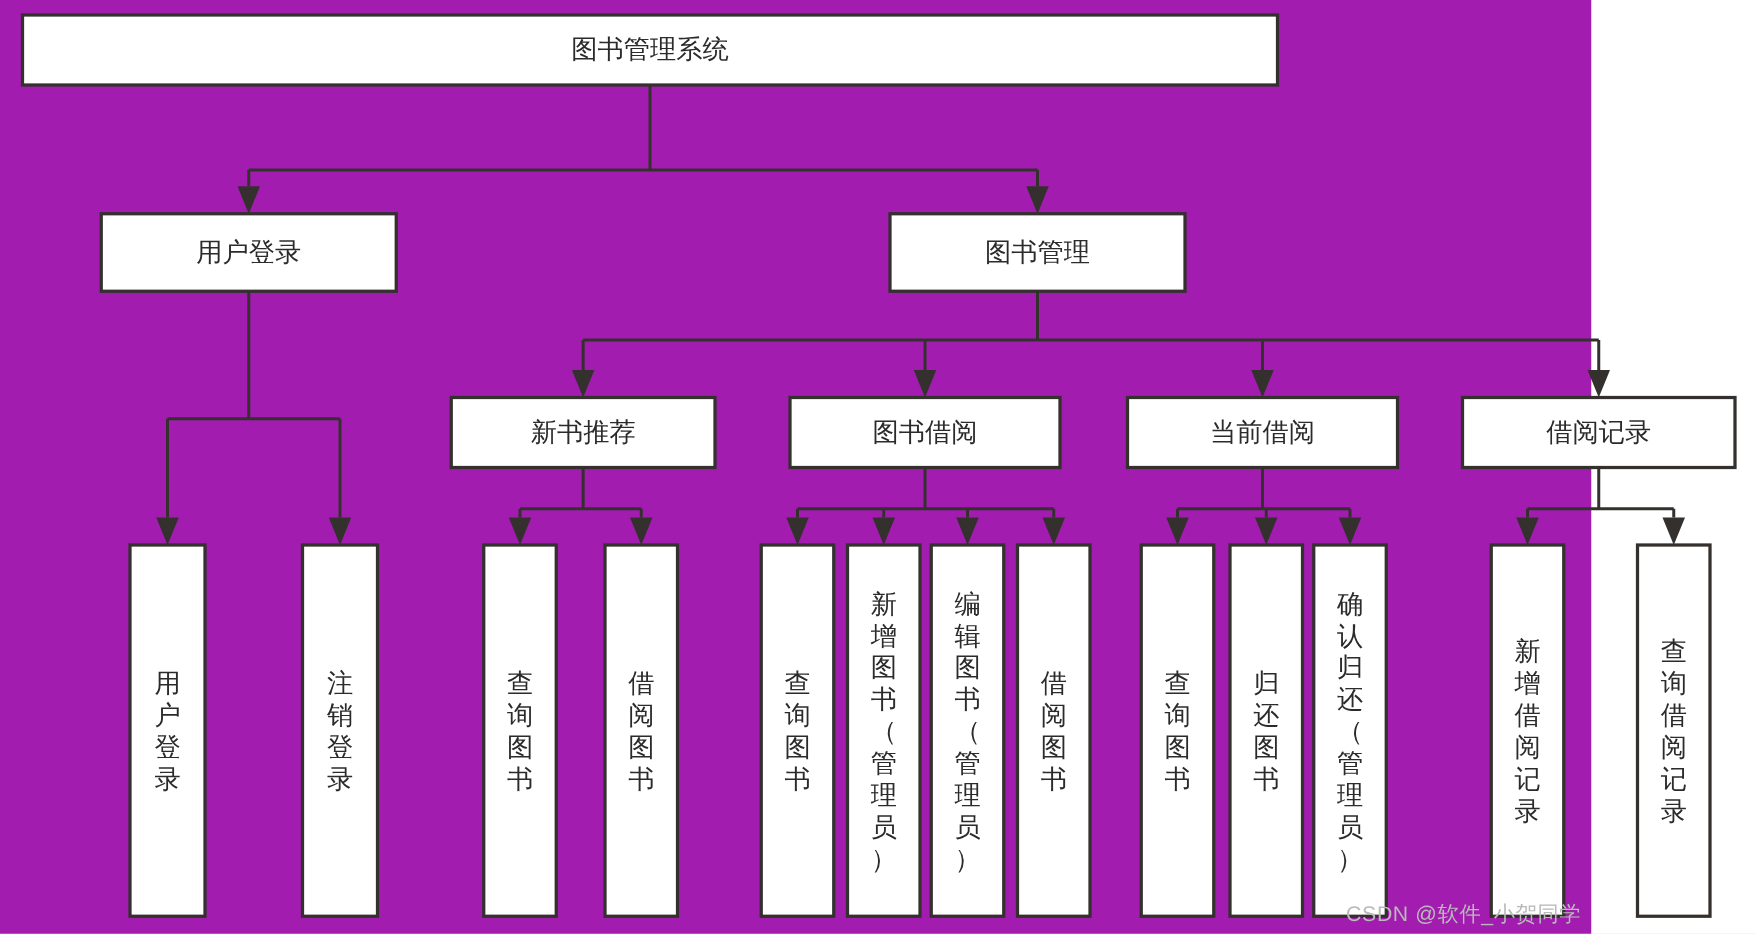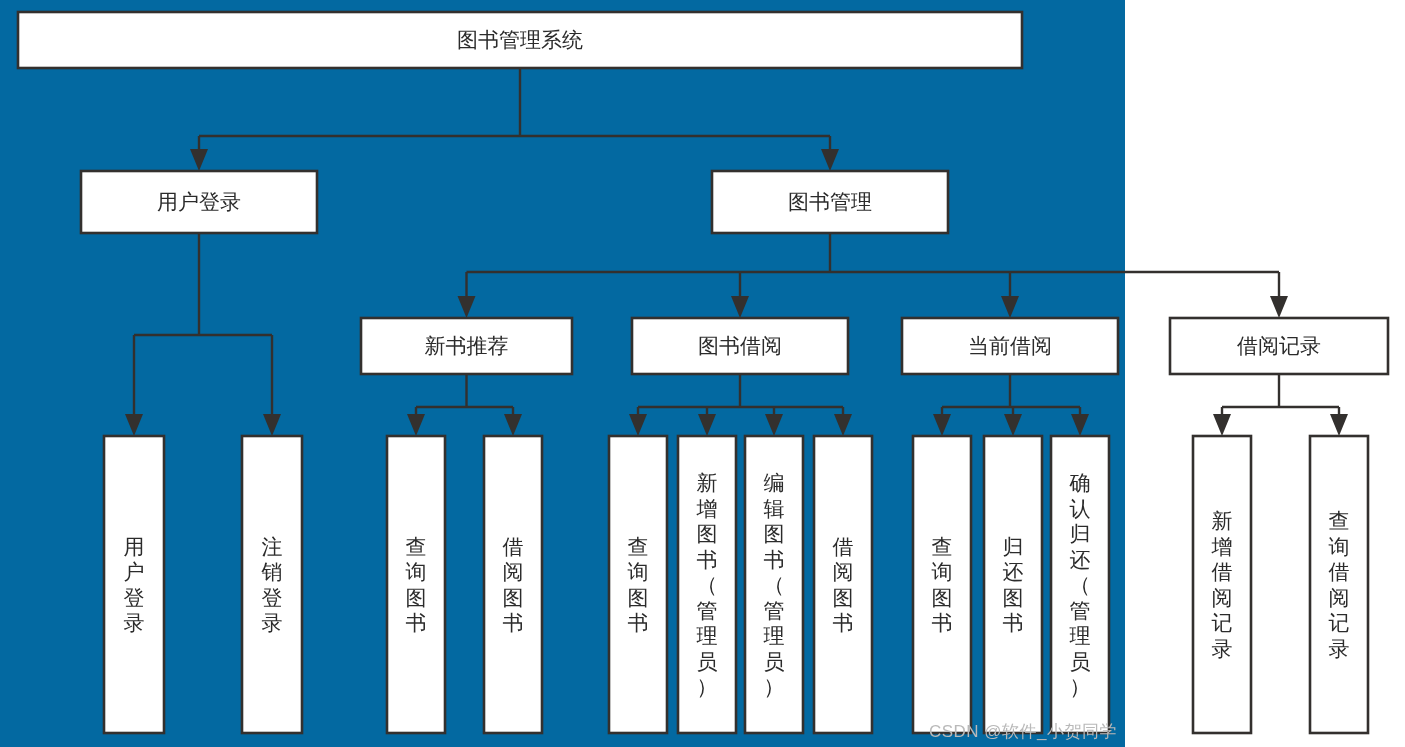--- a/index.html
+++ b/index.html
@@ -8,23 +8,23 @@
     background: #ffffff;
   }
   body {
     width: 1405px;
     height: 747px;
     font-family: "Liberation Sans", "DejaVu Sans", sans-serif;
     overflow: hidden;
   }
   #diagram-root {
     position: relative;
-    width: 1125px;
+    width: 1273px;
     height: 747px;
-    background: #0369a1;
+    background: #a21caf;
   }
   svg.diagram {
     position: absolute;
     top: 0;
     left: 0;
     width: 1405px;
     height: 747px;
     display: block;
   }
   .node-box {

